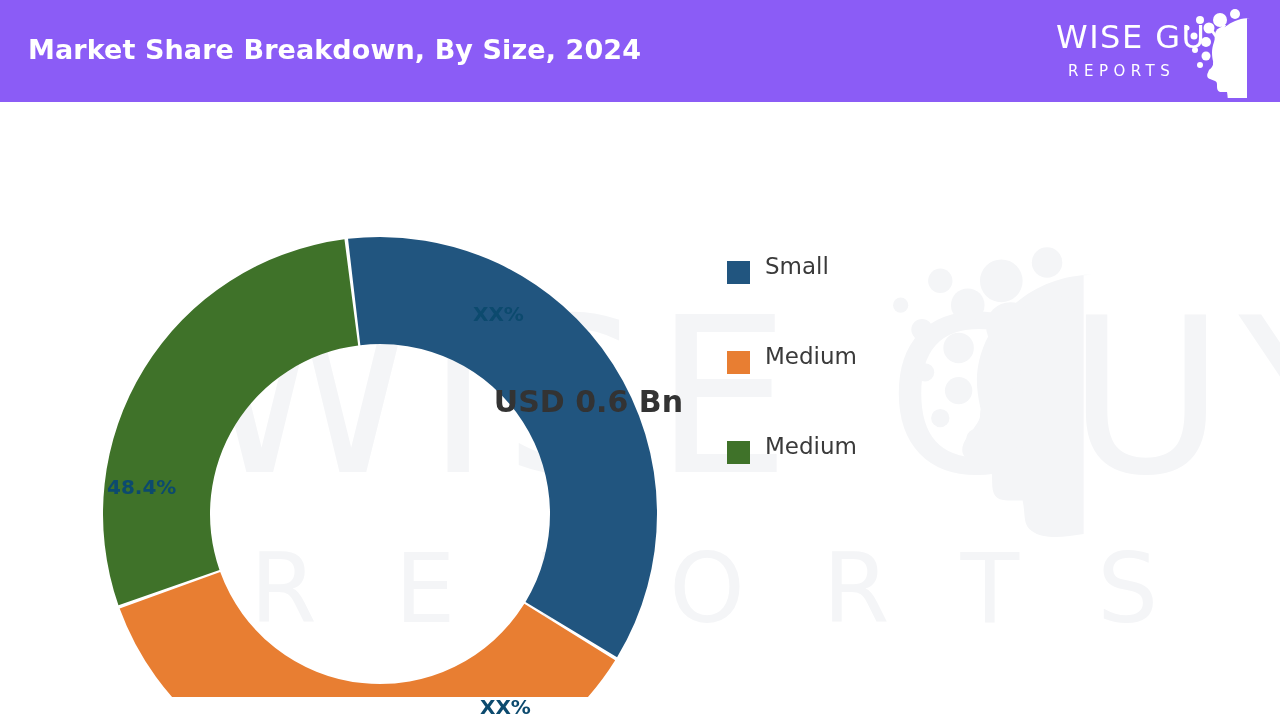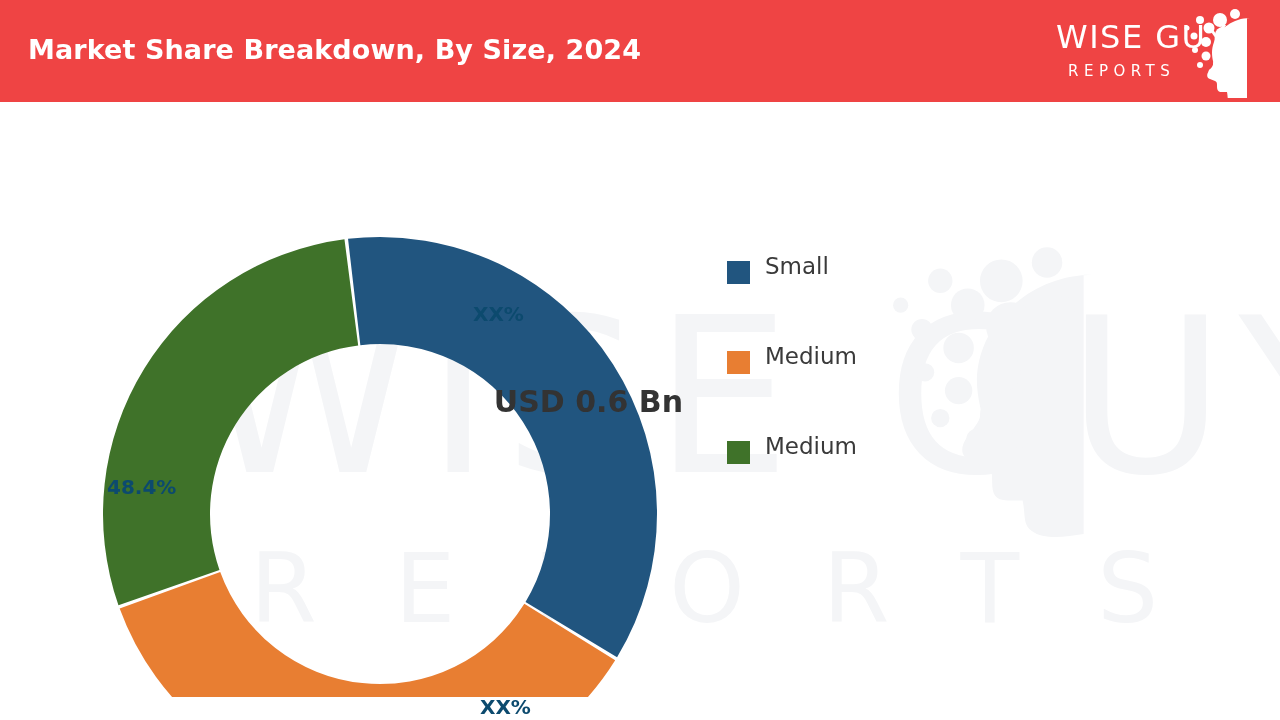--- a/index.html
+++ b/index.html
@@ -8,21 +8,21 @@
     background:#ffffff;
     font-family:"DejaVu Sans", sans-serif;
     overflow:hidden;
     position:relative;
   }
   #stage{position:absolute;inset:0;width:1280px;height:720px;}
 
   
   .header{
     position:absolute;left:0;top:0;width:1280px;height:102px;
-    background:#ef4444;
+    background:#8b5cf6;
   }
   .header-title{
     position:absolute;left:28px;top:34px;
     font-size:27px;font-weight:bold;color:#ffffff;
     letter-spacing:.1px;
     font-family:"DejaVu Sans", sans-serif;
     white-space:nowrap;
   }
   .logo{
     position:absolute;right:6px;top:4px;width:220px;height:94px;

